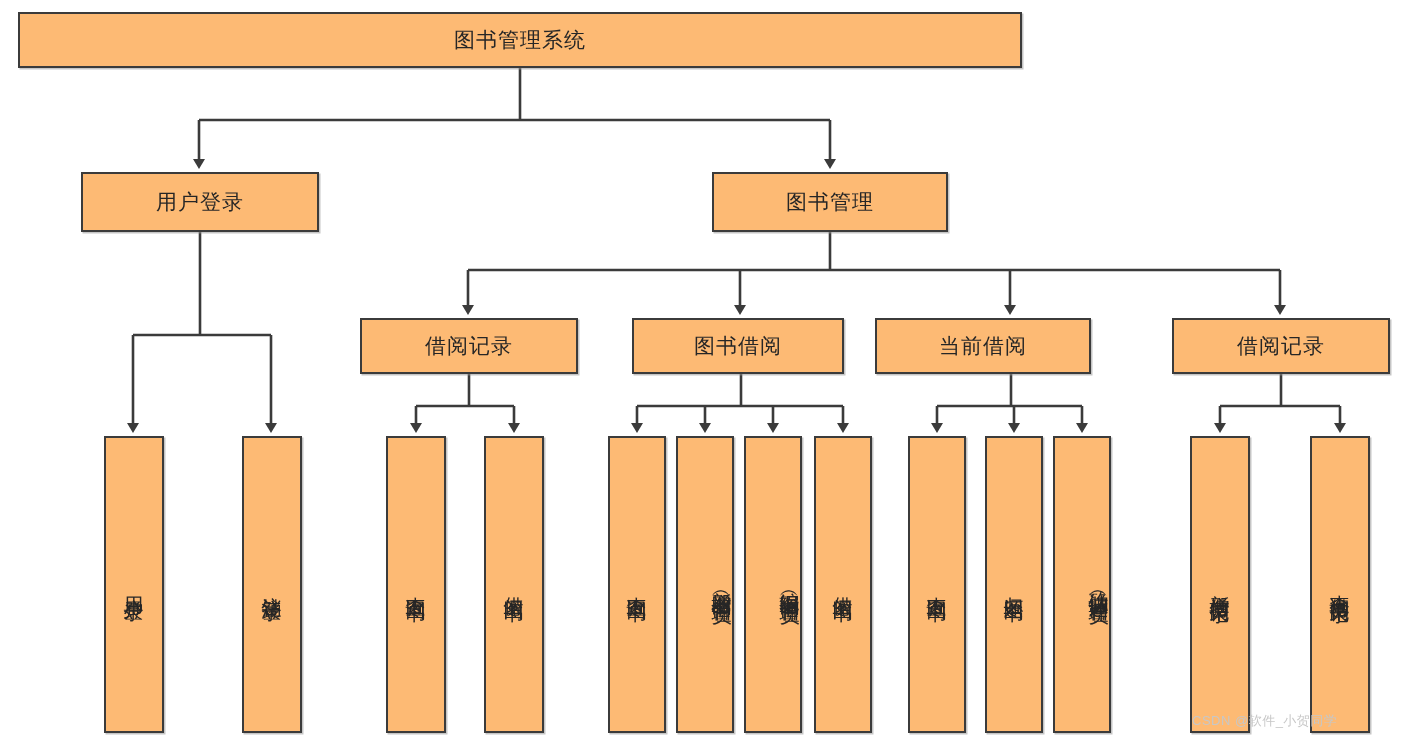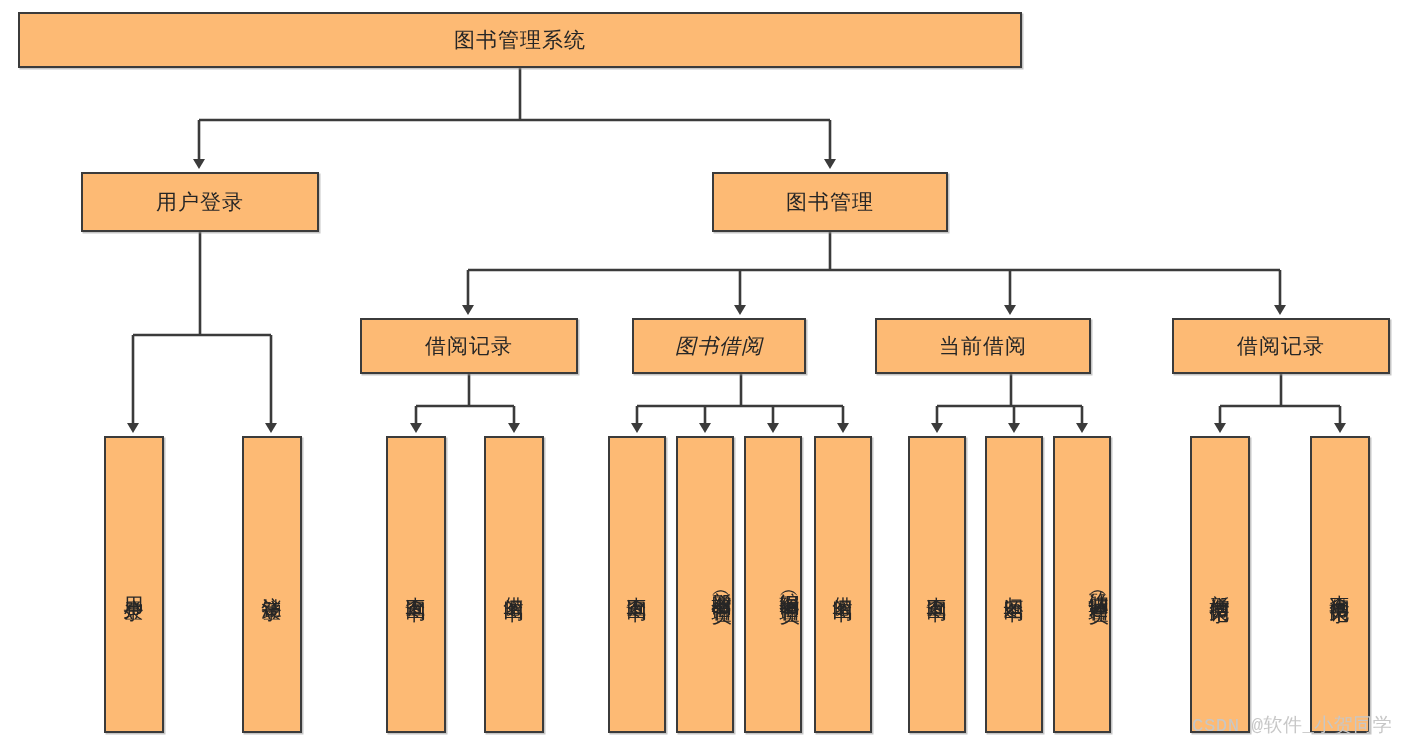--- a/index.html
+++ b/index.html
@@ -29,25 +29,24 @@
     padding-top:6px;
     padding-bottom:6px;
   }
   .node.v.top{ align-items:flex-start; justify-content:center; }
   .node.v.mid{ align-items:center; justify-content:center; }
 
   .watermark{
     position:absolute;
     left:1192px;
     top:712px;
-    font-size:19px;
+    font-size:13px;
     color:#c7c7c7;
     white-space:nowrap;
     letter-spacing:0.5px;
-    font-family:Liberation Mono, monospace;
   }
 </style>
 </head>
 <body>
 
 <div id="canvas">
 
   <svg class="connectors" viewBox="0 0 1405 747" xmlns="http://www.w3.org/2000/svg">
     <defs>
       <marker id="arrow" markerWidth="10" markerHeight="12" refX="1" refY="6" orient="auto" markerUnits="userSpaceOnUse">
@@ -97,21 +96,21 @@
       <path d="M1340,406 L1340,424" marker-end="url(#arrow)"></path>
     </g>
   </svg>
 
   <div class="node h" id="root-node" style="left: 18px; top: 12px; width: 1004px; height: 56px;">图书管理系统</div>
 
   <div class="node h" id="l2-0" style="left: 81px; top: 172px; width: 238px; height: 60px;">用户登录</div>
   <div class="node h" id="l2-1" style="left: 712px; top: 172px; width: 236px; height: 60px;">图书管理</div>
 
   <div class="node h" id="l3-0" style="left: 360px; top: 318px; width: 218px; height: 56px;">借阅记录</div>
-  <div class="node h" id="l3-1" style="left: 632px; top: 318px; width: 174px; height: 56px; font-style: italic;">图书借阅</div>
+  <div class="node h" id="l3-1" style="left: 632px; top: 318px; width: 212px; height: 56px;">图书借阅</div>
   <div class="node h" id="l3-2" style="left: 875px; top: 318px; width: 216px; height: 56px;">当前借阅</div>
   <div class="node h" id="l3-3" style="left: 1172px; top: 318px; width: 218px; height: 56px; text-align: right;">借阅记录</div>
 
   <div class="node v mid" id="leaf-0" style="left: 104px; top: 436px; width: 60px; height: 297px;">用户登录</div>
   <div class="node v mid" id="leaf-1" style="left: 242px; top: 436px; width: 60px; height: 297px;">注销登录</div>
   <div class="node v mid" id="leaf-2" style="left: 386px; top: 436px; width: 60px; height: 297px;">查询图书</div>
   <div class="node v mid" id="leaf-3" style="left: 484px; top: 436px; width: 60px; height: 297px;">借阅图书</div>
   <div class="node v mid" id="leaf-4" style="left: 608px; top: 436px; width: 58px; height: 297px;">查询图书</div>
   <div class="node v top" id="leaf-5" style="left: 676px; top: 436px; width: 58px; height: 297px;">新增图书（管理员）</div>
   <div class="node v top" id="leaf-6" style="left: 744px; top: 436px; width: 58px; height: 297px;">编辑图书（管理员）</div>

